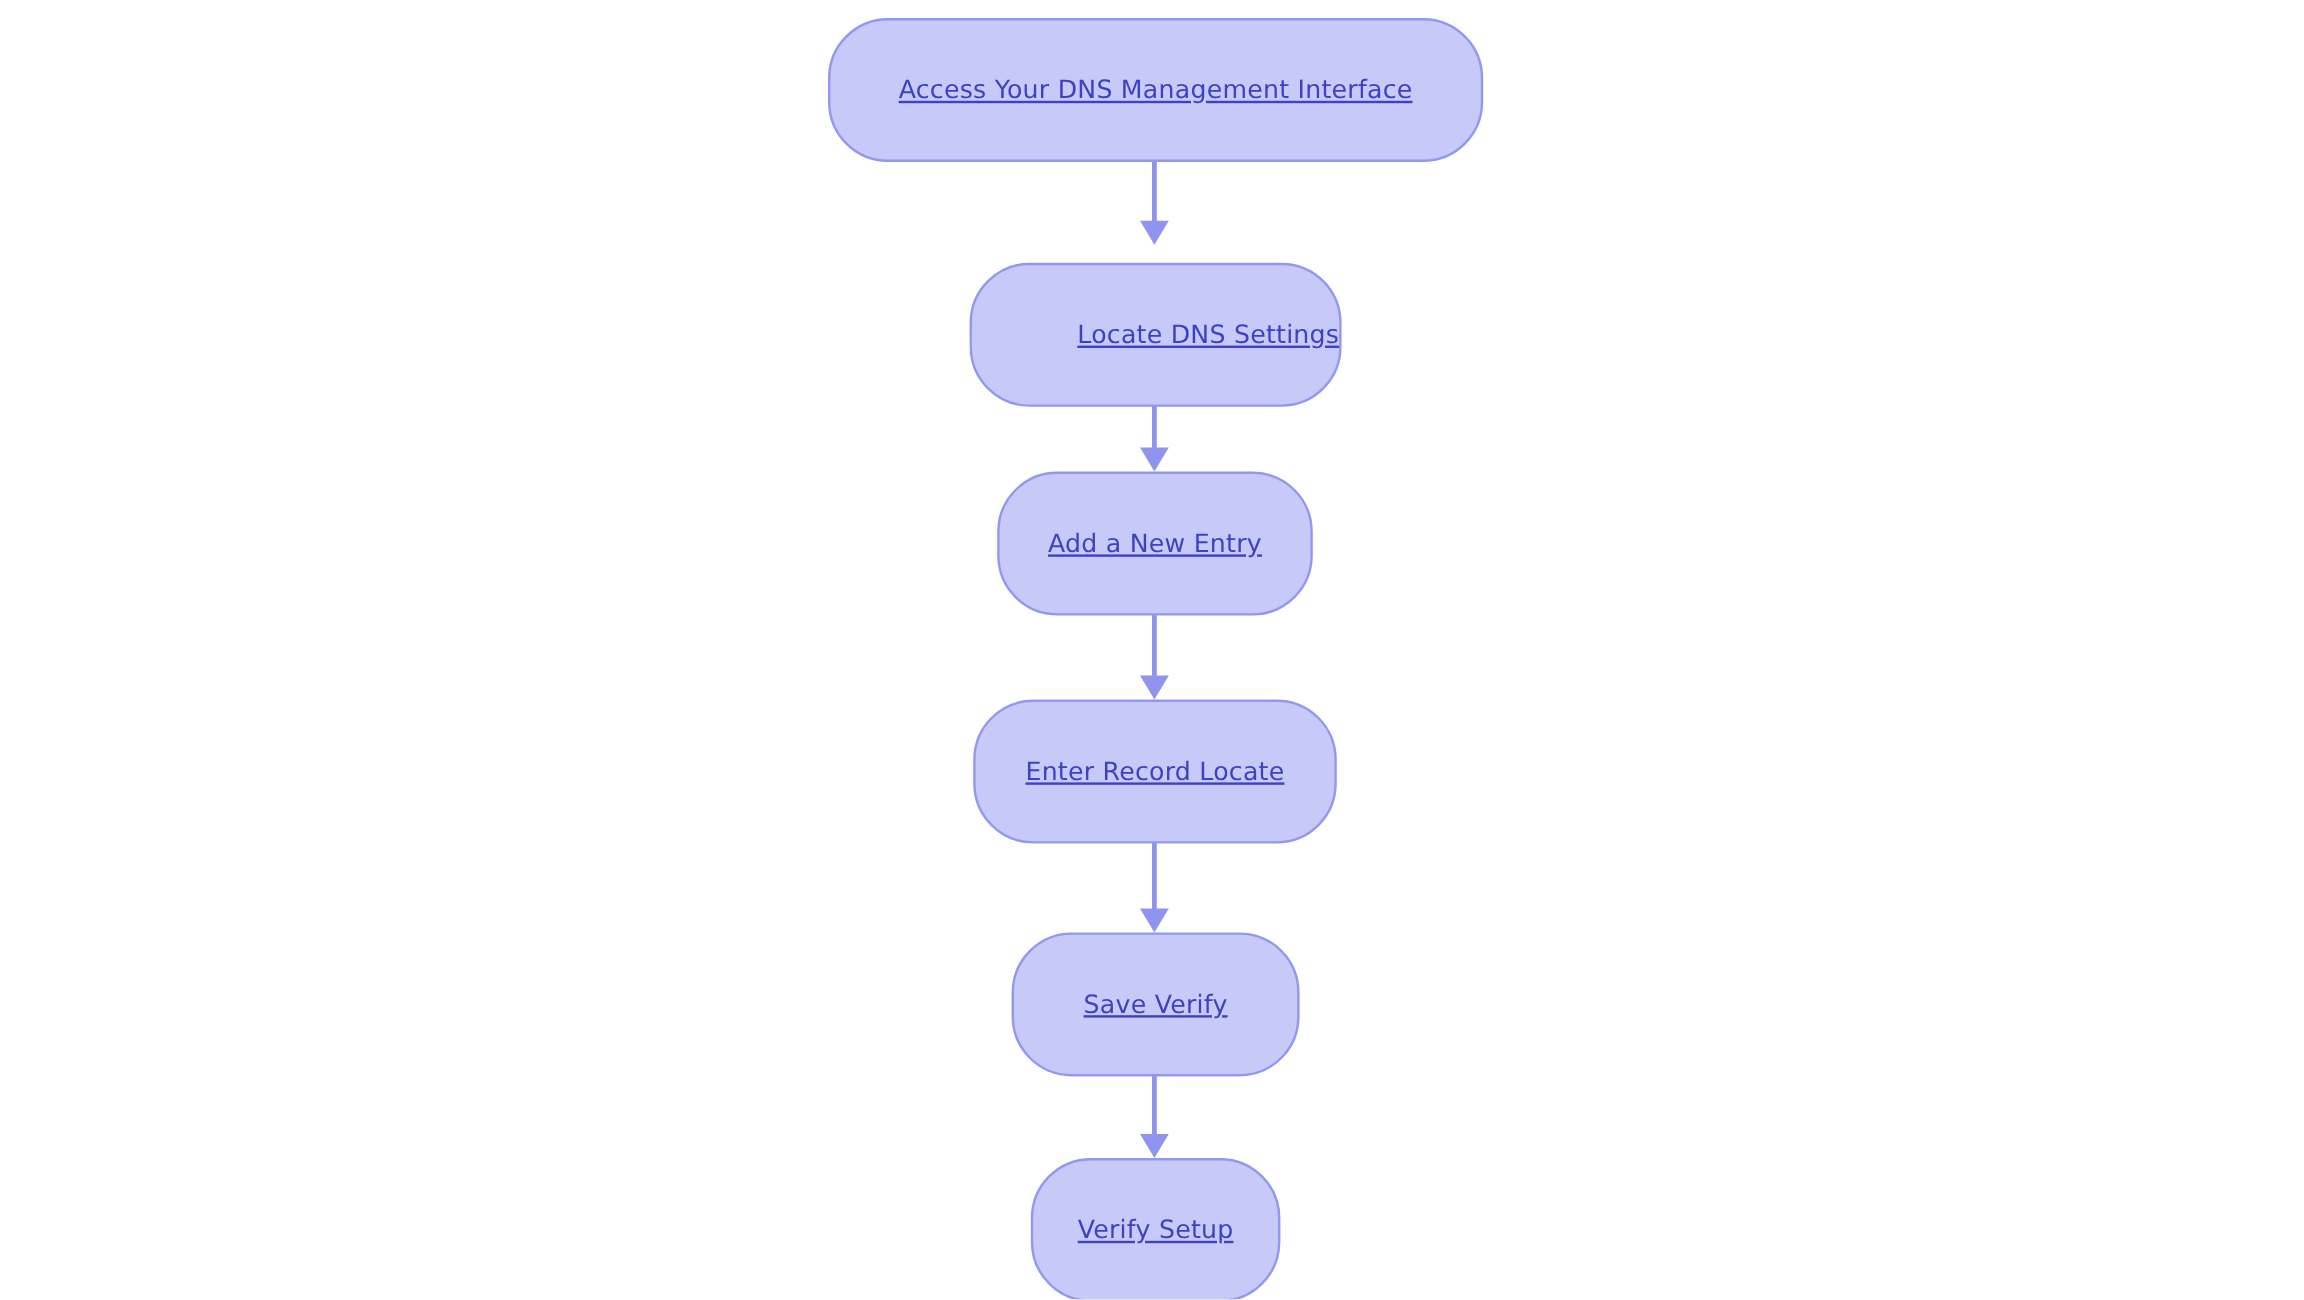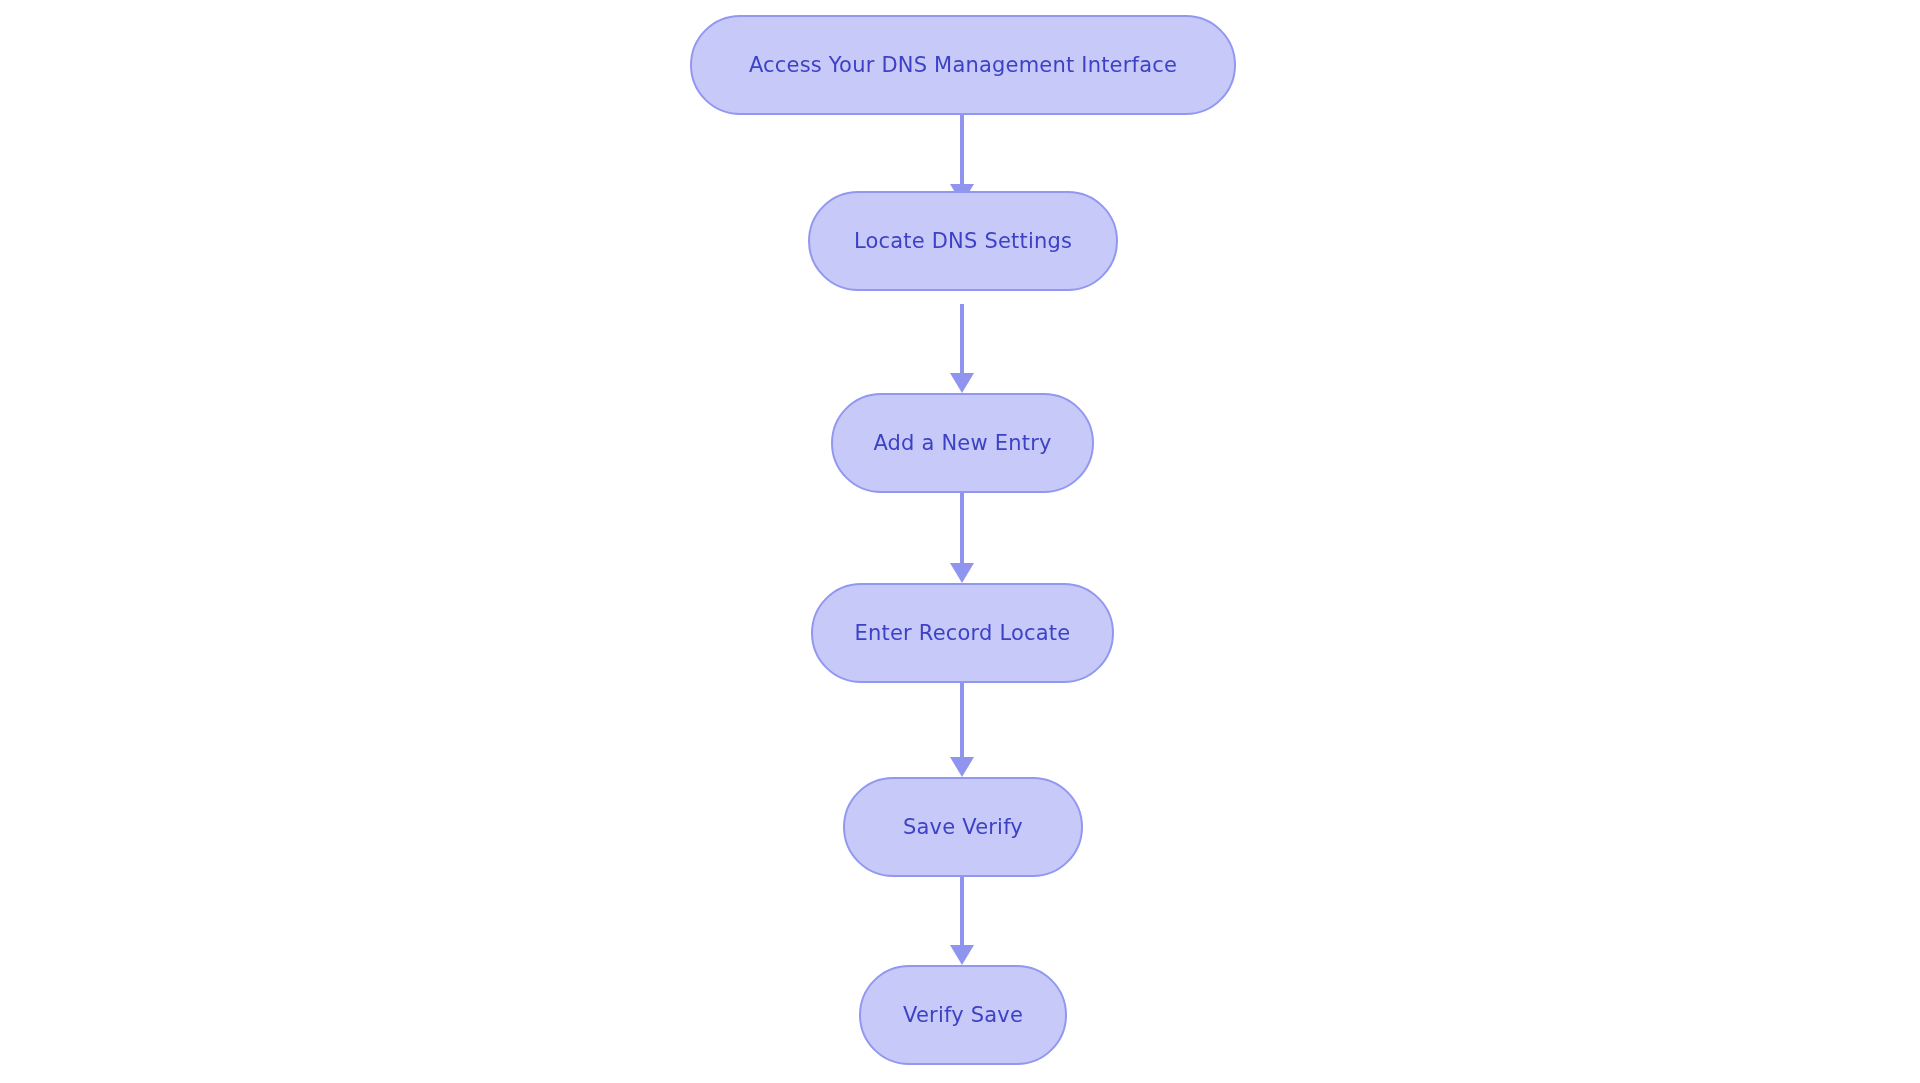--- a/index.html
+++ b/index.html
@@ -10,36 +10,37 @@
   .canvas {
     position: relative;
     width: 1920px;
     height: 1083px;
     overflow: hidden;
     background: var(--page-bg, #ffffff);
     font-family: "DejaVu Sans", "Liberation Sans", sans-serif;
   }
   .node {
     position: absolute;
-    height: 100px;
+    height: 120px;
     box-sizing: border-box;
     border-radius: 50px;
     background: var(--node-fill, #c7c9f8);
     border: 2px solid var(--node-border, #9298f0);
     color: var(--node-text, #3d42c4);
     display: flex;
     align-items: center;
     justify-content: center;
     font-size: 21px;
     letter-spacing: 0.2px;
     white-space: nowrap;
     text-align: center;
+    text-decoration: underline;
   }
   .n0 { left: 690px; top: 15px;  width: 546px; }
-  .n1 { left: 808px; top: 191px; width: 310px; }
+  .n1 { left: 808px; top: 219px; width: 310px; justify-content: flex-end; }
   .n2 { left: 831px; top: 393px; width: 263px; text-align: center; }
   .n3 { left: 811px; top: 583px; width: 303px; }
   .n4 { left: 843px; top: 777px; width: 240px; }
   .n5 { left: 859px; top: 965px; width: 208px; }
   svg.arrows {
     position: absolute;
     left: 0; top: 0;
     width: 1920px;
     height: 1083px;
     pointer-events: none;
@@ -94,16 +95,16 @@
 
   <div class="node n3">
     <span>Enter Record Locate</span>
   </div>
 
   <div class="node n4">
     <span>Save Verify</span>
   </div>
 
   <div class="node n5">
-    <span>Verify Save</span>
+    <span>Verify Setup</span>
   </div>
 
 </div>
 
 </body></html>

